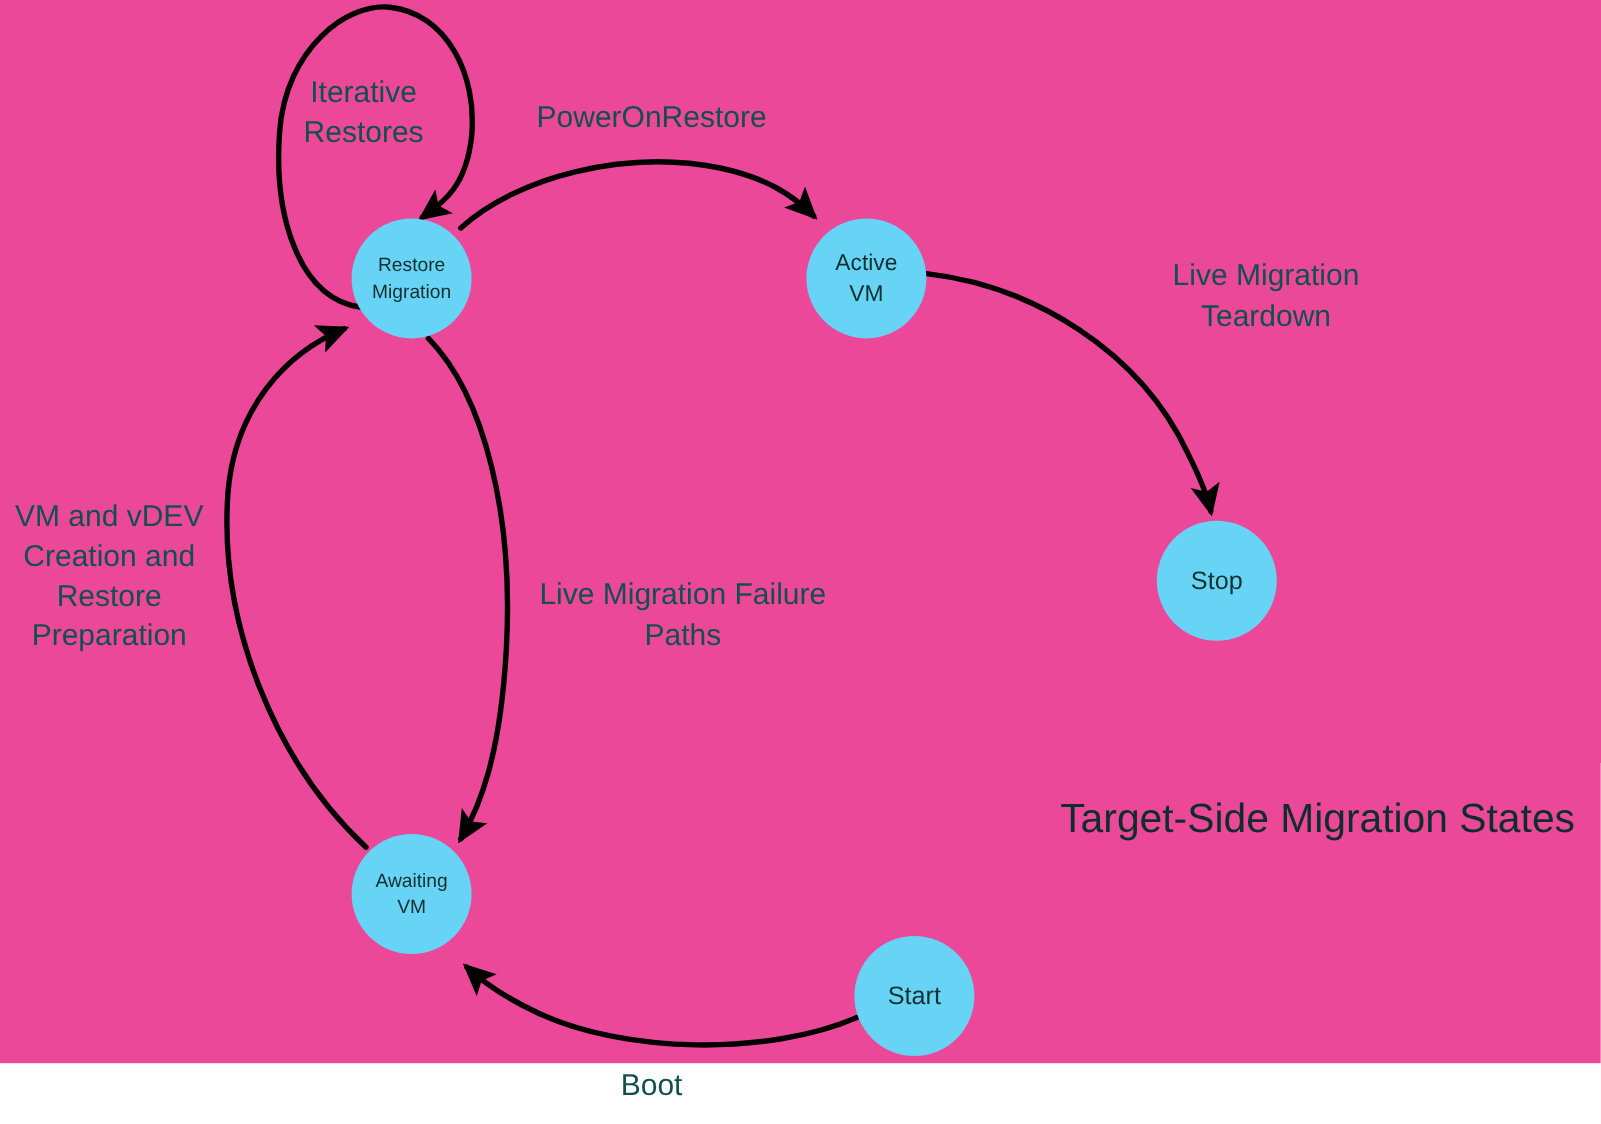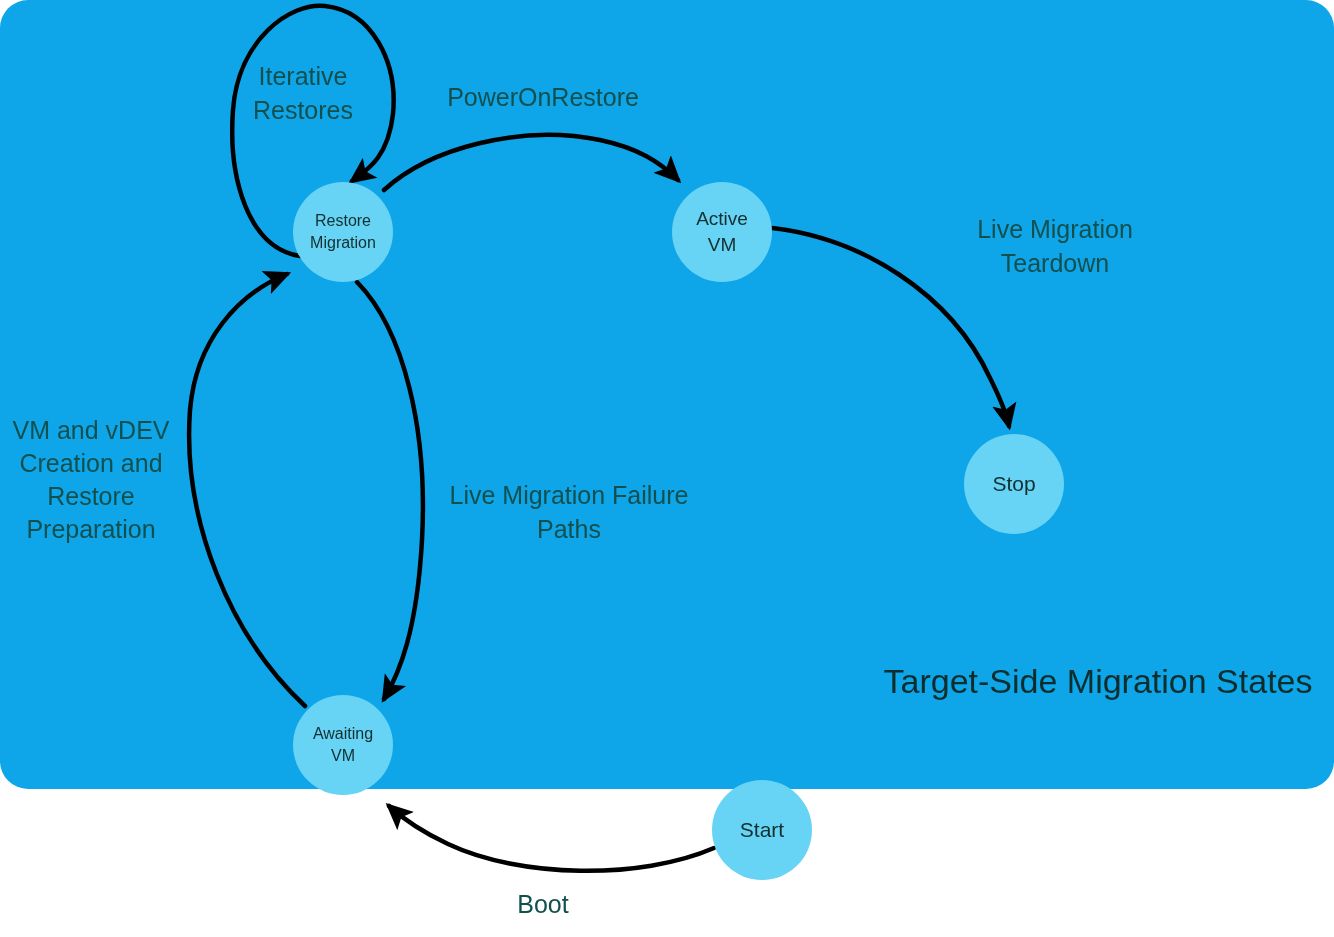--- a/index.html
+++ b/index.html
@@ -9,23 +9,22 @@
   }
   body {
     width: 1334px;
     height: 937px;
     font-family: "Liberation Sans", sans-serif;
     overflow: hidden;
   }
   #diagram-root {
     position: relative;
     width: 1334px;
-    height: 789px;
-    background: #0ea5e9;
-    border-radius: 28px;
+    height: 886px;
+    background: #ec4899;
   }
   svg.graph {
     position: absolute;
     top: 0;
     left: 0;
     width: 1334px;
     height: 937px;
   }
   .edge-path {
     fill: none;

